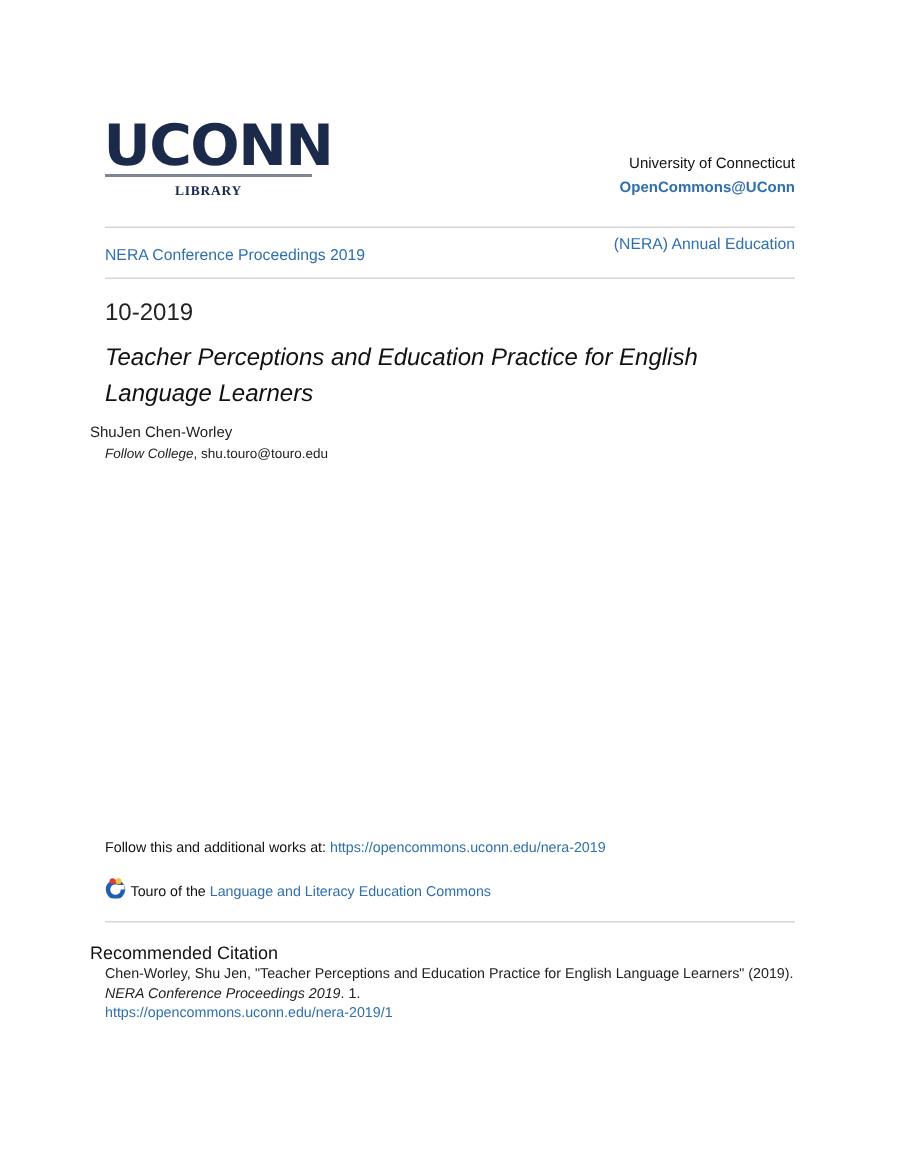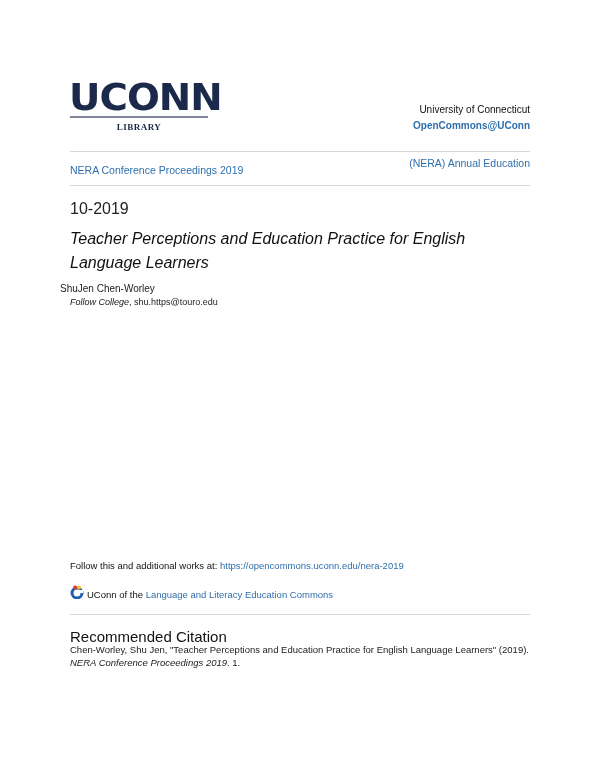--- a/index.html
+++ b/index.html
@@ -15,21 +15,21 @@
   .conf { right: 70px; top: 157px; font-size: 10.5px; color: #2f6fad; text-align: right; line-height: 12px; }
   .date { left: 70px; top: 200px; font-size: 16px; color: #222; }
   .title { left: 70px; top: 227px; width: 470px; font-size: 16px; line-height: 24px; color: #111; font-style: italic; }
   .author { left: 60px; top: 283px; font-size: 10px; color: #222; }
   .affil { left: 70px; top: 297px; font-size: 9px; color: #222; }
   .affil i { font-style: italic; }
   .follow { left: 70px; top: 560px; font-size: 9.5px; color: #111; }
   .follow a, .partof a { color: #2f6fad; text-decoration: none; }
   .partof { left: 87px; top: 589px; font-size: 9.5px; color: #111; }
   .cc-icon { left: 70px; top: 585px; width: 14px; height: 14px; }
-  .rec-title { left: 70px; top: 628px; font-size: 15px; color: #111; }
+  .rec-title { left: 60px; top: 628px; font-size: 12px; color: #111; }
   .rec-body { left: 70px; top: 643px; width: 470px; font-size: 9.5px; line-height: 13px; color: #222; }
   .rec-body i { font-style: italic; }
   .rec-link { color: #2f6fad; text-decoration: none; }
 </style>
 </head>
 <body>
 
 <div class="abs logo-word">UCONN</div>
 <div class="abs logo-rule"></div>
 <div class="abs logo-sub">LIBRARY</div>
@@ -40,30 +40,31 @@
 <div class="abs hr" style="top:151px"></div>
 <div class="abs series">NERA Conference Proceedings 2019</div>
 <div class="abs conf">
   <div>(NERA) Annual Education</div>
 </div>
 <div class="abs hr" style="top:185px"></div>
 
 <div class="abs date">10-2019</div>
 <div class="abs title">Teacher Perceptions and Education Practice for English Language Learners</div>
 <div class="abs author">ShuJen Chen-Worley</div>
-<div class="abs affil"><i>Follow College</i><span>, shu.https@touro.edu</span></div>
+<div class="abs affil"><i>Follow College</i><span>, shu.touro@touro.edu</span></div>
 
 <div class="abs follow"><span>Follow this and additional works at: </span><a>https://opencommons.uconn.edu/nera-2019</a></div>
 
 <svg class="abs cc-icon" viewBox="0 0 14 14">
   <circle cx="7" cy="8" r="5" fill="none" stroke="#1f5fb0" stroke-width="3"></circle>
   <rect x="7" y="5" width="6" height="3" fill="#fff"></rect>
   <circle cx="5" cy="2.5" r="2" fill="#e53935"></circle>
   <circle cx="9" cy="2.5" r="2" fill="#fbc02d"></circle>
 </svg>
-<div class="abs partof"><span>UConn of the </span><a>Language and Literacy Education Commons</a></div>
+<div class="abs partof"><span>Touro of the </span><a>Language and Literacy Education Commons</a></div>
 
 <div class="abs hr" style="top:614px"></div>
 
 <div class="abs rec-title">Recommended Citation</div>
 <div class="abs rec-body">
   <span>Chen-Worley, Shu Jen, "Teacher Perceptions and Education Practice for English Language Learners" (2019). </span><i>NERA Conference Proceedings 2019</i><span>. 1.</span><br>
+  <a class="rec-link">https://opencommons.uconn.edu/nera-2019/1</a>
 </div>
 
 </body></html>

